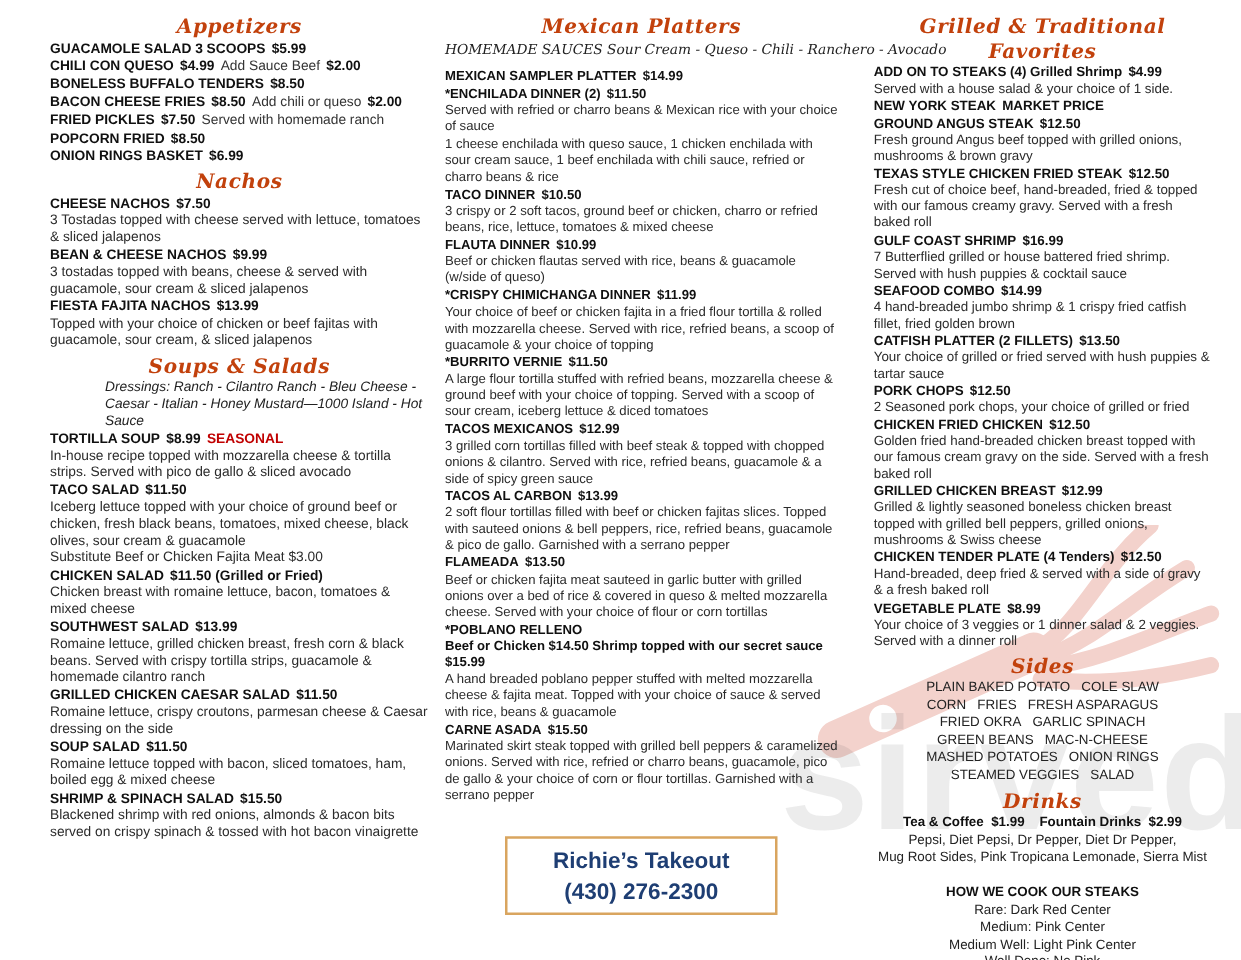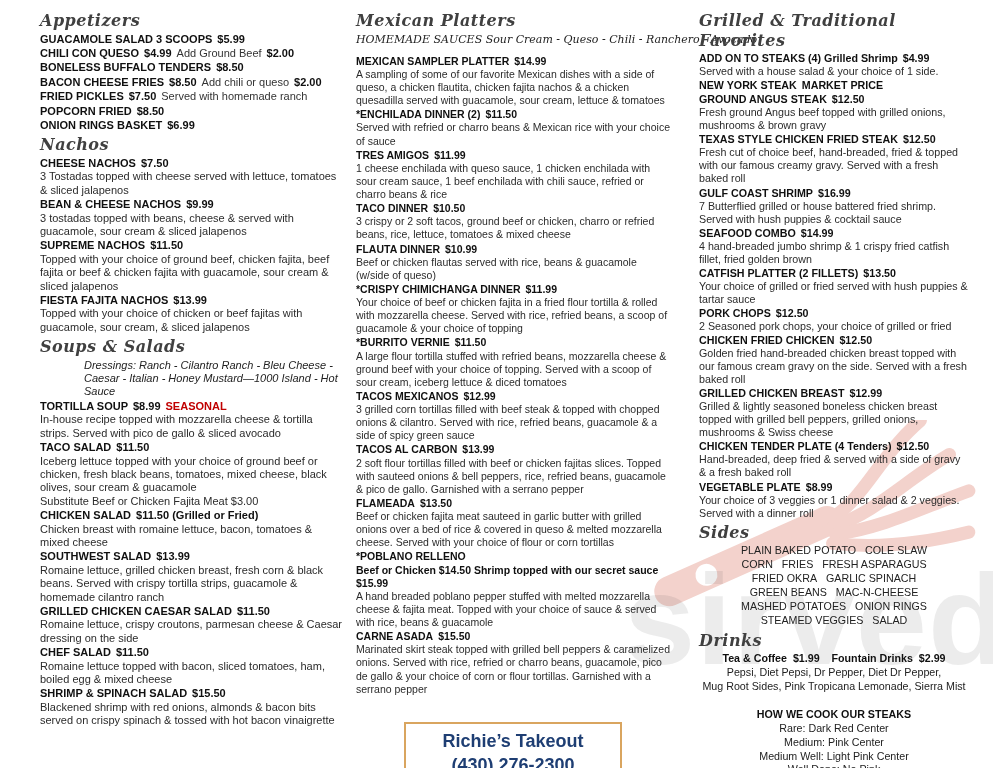--- a/index.html
+++ b/index.html
@@ -6,21 +6,21 @@
   body{
     width:993px;height:768px;position:relative;background:#ffffff;
     font-family:"Liberation Sans",sans-serif;color:#222;overflow:hidden;
   }
   .col{position:absolute;top:8px;z-index:2;}
   #col-left{left:40px;width:303px;font-size:11px;line-height:1.22;}
   #col-mid{left:356px;width:314px;font-size:10.5px;line-height:1.25;}
   #col-right{left:699px;width:270px;font-size:10.7px;line-height:1.22;}
   .script-title{
     font-family:"DejaVu Serif",serif;font-style:italic;font-weight:bold;
-    color:#404040;font-size:16px;text-align:left;letter-spacing:.5px;
+    color:#c2410c;font-size:16px;text-align:center;letter-spacing:.5px;
     margin:3px 0 2px;
   }
   .subtitle{
     font-family:"DejaVu Serif",serif;font-style:italic;font-size:11px;
     text-align:center;color:#222;white-space:nowrap;margin-bottom:8px;
   }
   .dressings{font-style:italic;color:#222;margin-bottom:1px;margin-left:44px;}
   .mi{margin:0 0 1px;}
   .mi-head span{margin-right:5px;}
   .b{font-weight:bold;color:#101010;}
@@ -59,21 +59,21 @@
 
 <div id="watermark">sirved</div>
 
 <div class="col" id="col-left">
   <div class="script-title">Appetizers</div>
   <div>
       <div class="mi">
         <div class="mi-head"><span class="b">GUACAMOLE SALAD 3 SCOOPS</span><span class="b">$5.99</span></div>
       </div>
       <div class="mi">
-        <div class="mi-head"><span class="b">CHILI CON QUESO</span><span class="b">$4.99</span><span class="n">Add Ground Beef</span><span class="b">$2.00</span></div>
+        <div class="mi-head"><span class="b">CHILI CON QUESO</span><span class="b">$4.99</span><span class="n">Add Sauce Beef</span><span class="b">$2.00</span></div>
       </div>
       <div class="mi">
         <div class="mi-head"><span class="b">BONELESS BUFFALO TENDERS</span><span class="b">$8.50</span></div>
       </div>
       <div class="mi">
         <div class="mi-head"><span class="b">BACON CHEESE FRIES</span><span class="b">$8.50</span><span class="n">Add chili or queso</span><span class="b">$2.00</span></div>
       </div>
       <div class="mi">
         <div class="mi-head"><span class="b">FRIED PICKLES</span><span class="b">$7.50</span><span class="n">Served with homemade ranch</span></div>
       </div>
@@ -87,24 +87,20 @@
 
   <div class="script-title">Nachos</div>
   <div>
       <div class="mi">
         <div class="mi-head"><span class="b">CHEESE NACHOS</span><span class="b">$7.50</span></div>
         <div class="desc">3 Tostadas topped with cheese served with lettuce, tomatoes &amp; sliced jalapenos</div>
       </div>
       <div class="mi">
         <div class="mi-head"><span class="b">BEAN &amp; CHEESE NACHOS</span><span class="b">$9.99</span></div>
         <div class="desc">3 tostadas topped with beans, cheese &amp; served with guacamole, sour cream &amp; sliced jalapenos</div>
-      </div>
-      <div class="mi">
-        <div class="mi-head"><span class="b">SUPREME NACHOS</span><span class="b">$11.50</span></div>
-        <div class="desc">Topped with your choice of ground beef, chicken fajita, beef fajita or beef &amp; chicken fajita with guacamole, sour cream &amp; sliced jalapenos</div>
       </div>
       <div class="mi">
         <div class="mi-head"><span class="b">FIESTA FAJITA NACHOS</span><span class="b">$13.99</span></div>
         <div class="desc">Topped with your choice of chicken or beef fajitas with guacamole, sour cream, &amp; sliced jalapenos</div>
       </div>
     </div>
 
   <div class="script-title">Soups &amp; Salads</div>
   <div class="dressings">Dressings: Ranch - Cilantro Ranch - Bleu Cheese  - Caesar - Italian - Honey Mustard—1000 Island - Hot Sauce</div>
   <div>
@@ -123,44 +119,42 @@
       </div>
       <div class="mi">
         <div class="mi-head"><span class="b">SOUTHWEST SALAD</span><span class="b">$13.99</span></div>
         <div class="desc">Romaine lettuce, grilled chicken breast, fresh corn &amp; black beans. Served with crispy tortilla strips, guacamole &amp; homemade cilantro ranch</div>
       </div>
       <div class="mi">
         <div class="mi-head"><span class="b">GRILLED CHICKEN CAESAR SALAD</span><span class="b">$11.50</span></div>
         <div class="desc">Romaine lettuce, crispy croutons, parmesan cheese &amp; Caesar dressing on the side</div>
       </div>
       <div class="mi">
-        <div class="mi-head"><span class="b">CHEF SALAD</span><span class="b">$11.50</span></div>
+        <div class="mi-head"><span class="b">SOUP SALAD</span><span class="b">$11.50</span></div>
         <div class="desc">Romaine lettuce topped with bacon, sliced tomatoes, ham, boiled egg &amp; mixed cheese</div>
       </div>
       <div class="mi">
         <div class="mi-head"><span class="b">SHRIMP &amp; SPINACH SALAD</span><span class="b">$15.50</span></div>
         <div class="desc">Blackened shrimp with red onions, almonds &amp; bacon bits served on crispy spinach &amp; tossed with hot bacon vinaigrette</div>
       </div>
     </div>
 </div>
 
 <div class="col" id="col-mid">
   <div class="script-title">Mexican Platters</div>
   <div class="subtitle">HOMEMADE SAUCES Sour Cream - Queso -  Chili -  Ranchero -  Avocado</div>
   <div>
       <div class="mi">
         <div class="mi-head"><span class="b">MEXICAN SAMPLER PLATTER</span><span class="b">$14.99</span></div>
-        <div class="desc">A sampling of some of our favorite Mexican dishes with a side of queso, a chicken flautita, chicken fajita nachos &amp; a chicken quesadilla served with guacamole, sour cream, lettuce &amp; tomatoes</div>
       </div>
       <div class="mi">
         <div class="mi-head"><span class="b">*ENCHILADA DINNER (2)</span><span class="b">$11.50</span></div>
         <div class="desc">Served with refried or charro beans &amp; Mexican rice with your choice of sauce</div>
       </div>
       <div class="mi">
-        <div class="mi-head"><span class="b">TRES AMIGOS</span><span class="b">$11.99</span></div>
         <div class="desc">1 cheese enchilada with queso sauce, 1 chicken enchilada with sour cream sauce, 1 beef enchilada with chili sauce, refried or charro beans &amp; rice</div>
       </div>
       <div class="mi">
         <div class="mi-head"><span class="b">TACO DINNER</span><span class="b">$10.50</span></div>
         <div class="desc">3 crispy or 2 soft tacos, ground beef or chicken, charro or refried beans, rice, lettuce, tomatoes &amp; mixed cheese</div>
       </div>
       <div class="mi">
         <div class="mi-head"><span class="b">FLAUTA DINNER</span><span class="b">$10.99</span></div>
         <div class="desc">Beef or chicken flautas served with rice, beans &amp; guacamole (w/side of queso)</div>
       </div>

